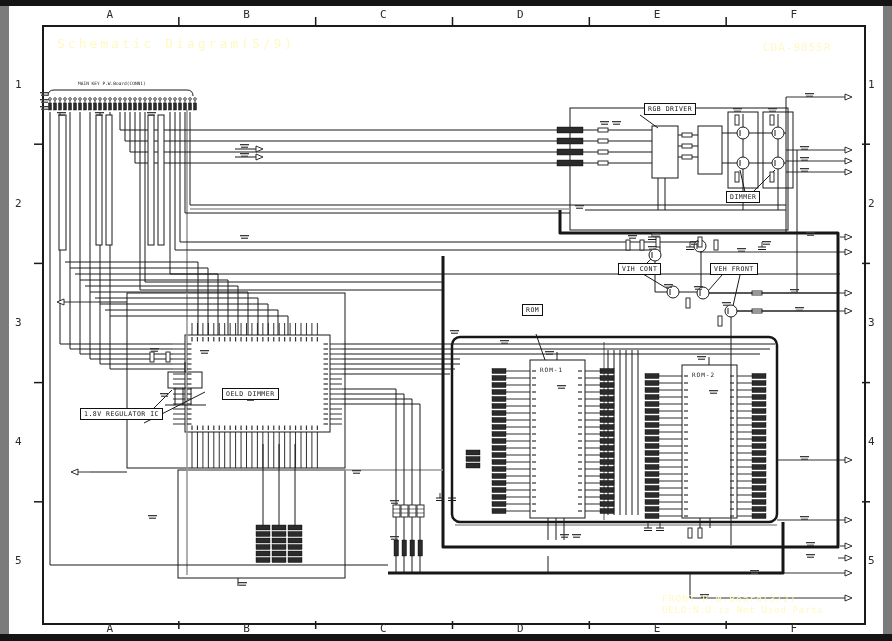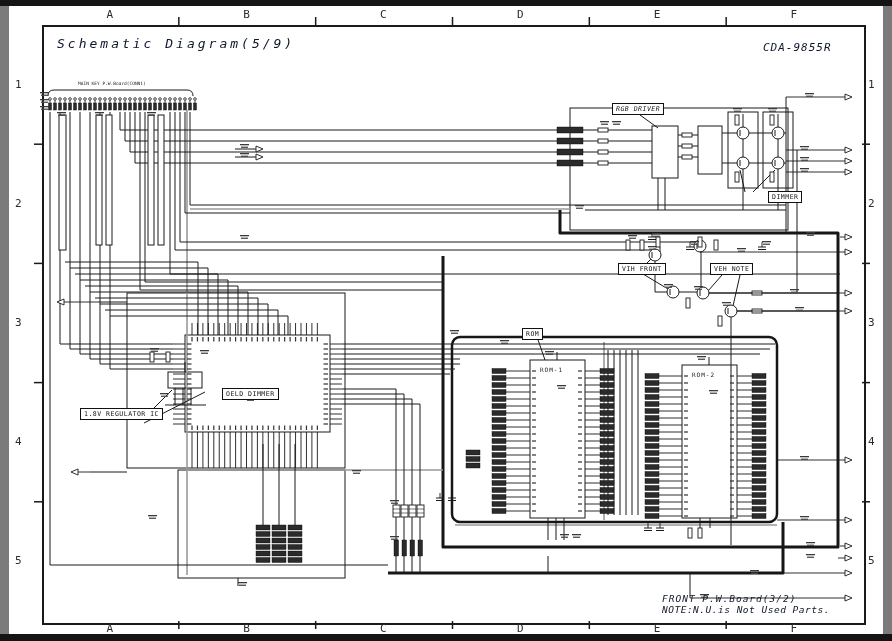--- a/index.html
+++ b/index.html
@@ -4,21 +4,21 @@
 <style>
   html,body{margin:0;padding:0;background:#555;}
   #canvas{position:relative;width:892px;height:641px;background:#7b7b7b;overflow:hidden;
           font-family:"DejaVu Sans Mono","Liberation Mono",monospace;}
   #topbar,#botbar{position:absolute;left:0;width:892px;background:#141414;}
   #topbar{top:0;height:6px;} #botbar{bottom:0;height:7px;}
   #paper{position:absolute;left:9px;top:6px;width:874px;height:628px;background:#ffffff;}
   #frame{position:absolute;left:33px;top:19px;width:820px;height:596px;border:2px solid #1a1a1a;}
   .gridlab{position:absolute;color:#2b2b2b;font-size:11px;}
   svg{position:absolute;left:0;top:0;z-index:2;}
-  .t{position:absolute;color:#0f172a;white-space:nowrap;z-index:4;font-style:italic;}
+  .t{position:absolute;color:#fef9c3;white-space:nowrap;z-index:4;}
   #title{left:57px;top:36px;font-size:13px;letter-spacing:3px;}
   #model{left:763px;top:41px;font-size:11px;letter-spacing:1px;}
   #board{left:662px;top:593px;font-size:9.5px;letter-spacing:1px;}
   #note{left:662px;top:604px;font-size:9.5px;letter-spacing:0.5px;}
   .lbox{position:absolute;background:#fff;border:1px solid #111;color:#111;
         font-size:6.5px;line-height:8px;letter-spacing:0.5px;padding:1px 3px;white-space:nowrap;z-index:5;}
   .tiny{position:absolute;color:#222;font-size:4.5px;letter-spacing:0px;white-space:nowrap;z-index:4;}
   .icname{position:absolute;color:#222;font-size:6px;letter-spacing:1px;white-space:nowrap;z-index:4;}
 </style>
 </head>
@@ -26,29 +26,29 @@
 
 <div id="canvas">
   <div id="paper"></div>
   <div id="topbar"></div>
   <div id="botbar"></div>
   <div id="frame" style="left:42px;top:25px;"></div>
 
   <div id="title" class="t">Schematic Diagram(5/9)</div>
   <div id="model" class="t">CDA-9855R</div>
   <div id="board" class="t">FRONT P.W.Board(3/2)</div>
-  <div id="note" class="t">NOTE:N.U.is Not Used Parts.</div>
+  <div id="note" class="t">OELD:N.U.is Not Used Parts.</div>
 
   <div class="tiny" style="left:78px;top:81px;">MAIN KEY P.W.Board(CONN1)</div>
 
-  <div class="lbox" style="left:612px;top:103px;font-style:italic;">RGB DRIVER</div>
-  <div class="lbox" style="left:726px;top:191px;margin-left:42px;">DIMMER</div>
-  <div class="lbox" style="left:618px;top:263px;">VIH FRONT</div>
-  <div class="lbox" style="left:710px;top:263px;">VEH NOTE</div>
-  <div class="lbox" style="left:522px;top:328px;">ROM</div>
+  <div class="lbox" style="left:644px;top:103px;">RGB DRIVER</div>
+  <div class="lbox" style="left:726px;top:191px;">DIMMER</div>
+  <div class="lbox" style="left:618px;top:263px;">VIH CONT</div>
+  <div class="lbox" style="left:710px;top:263px;">VEH FRONT</div>
+  <div class="lbox" style="left:522px;top:304px;">ROM</div>
   <div class="lbox" style="left:80px;top:408px;">1.8V REGULATOR IC</div>
   <div class="lbox" style="left:222px;top:388px;">OELD DIMMER</div>
   <div class="icname" style="left:540px;top:366px;">ROM-1</div>
   <div class="icname" style="left:692px;top:371px;">ROM-2</div>
 
   <svg id="draw" width="892" height="641" viewBox="0 0 892 641">
 
     <g id="bodies" fill="none" stroke="#1a1a1a" stroke-width="1">
       <rect x="127" y="293" width="218" height="175"></rect>
       <rect x="185" y="335" width="145" height="97"></rect>

